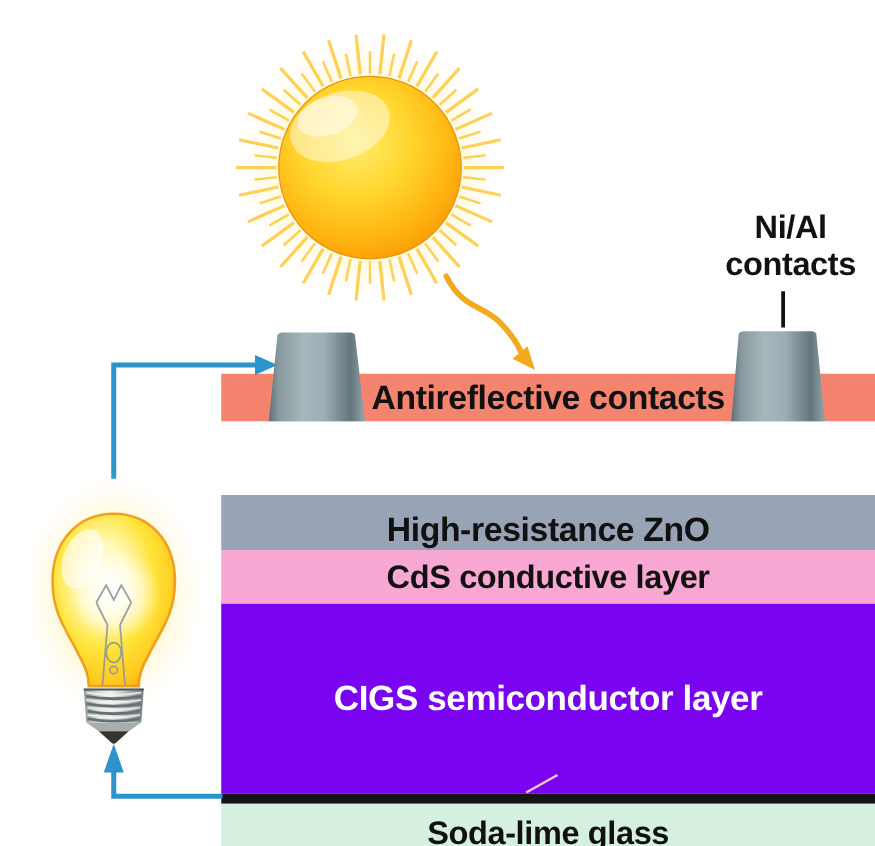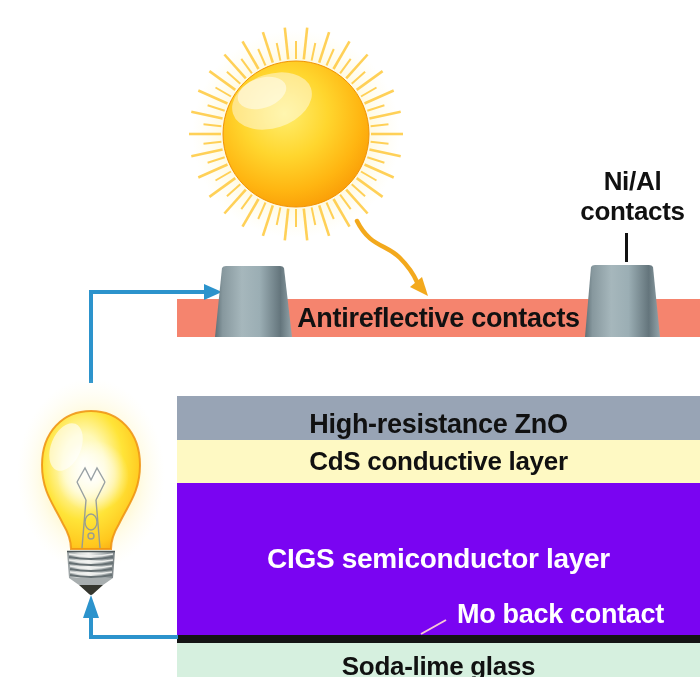--- a/index.html
+++ b/index.html
@@ -44,27 +44,26 @@
 
   <div class="band" id="layer-antireflective" style="background-color: rgb(245, 132, 110);">
     <span class="band-label" style="color: rgb(17, 17, 17);">Antireflective contacts</span>
   </div>
 
 
   <div class="band" id="layer-highzno" style="background-color: rgb(152, 164, 181);">
     <span class="band-label" style="color: rgb(17, 17, 17); margin-top: 12px;">High-resistance ZnO</span>
   </div>
 
-  <div class="band" id="layer-cds" style="background-color: #fef9c3;">
+  <div class="band" id="layer-cds" style="background-color: #f9a8d4;">
     <span class="band-label" style="color: rgb(17, 17, 17);">CdS conductive layer</span>
   </div>
 
   <div class="band" id="layer-cigs" style="background-color: rgb(122, 4, 242);">
     <span class="band-label" style="color: rgb(255, 255, 255);">CIGS semiconductor layer</span>
-    <span id="mo-label" style="color: rgb(255, 255, 255);">Mo back contact</span>
   </div>
 
   <div class="band" id="layer-mo" style="background-color: rgb(20, 20, 20);"></div>
 
   <div class="band" id="layer-glass" style="background-color: rgb(214, 240, 223);">
     <span class="band-label" style="color: rgb(17, 17, 17);">Soda-lime glass</span>
   </div>
 
   <div id="nial-label">
     <div>Ni/Al</div>

